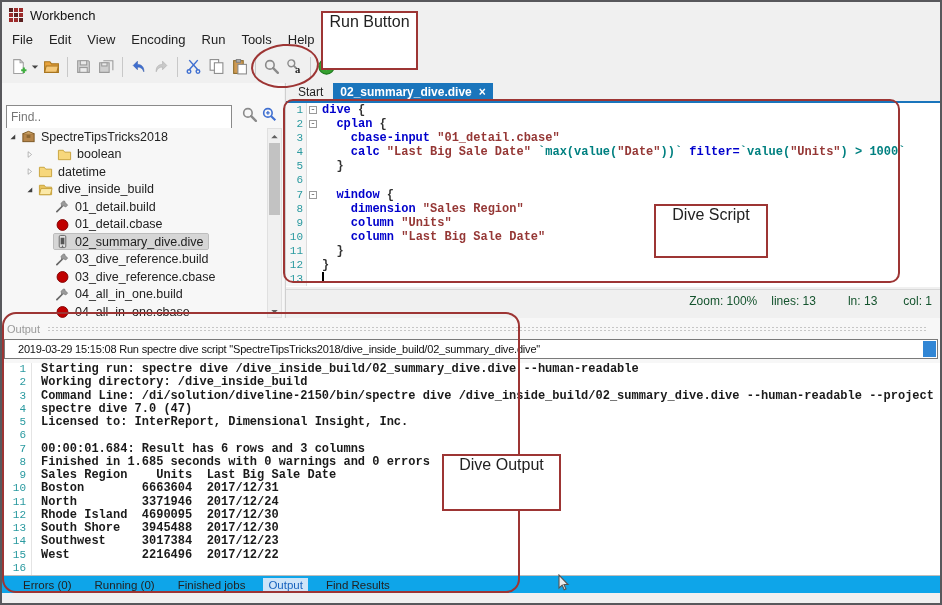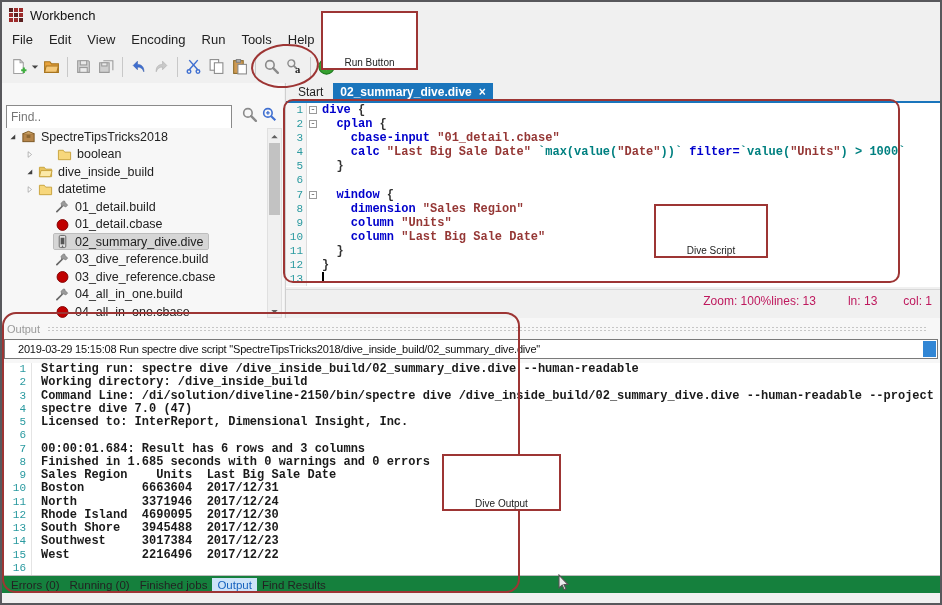--- a/index.html
+++ b/index.html
@@ -49,43 +49,43 @@
   .code{position:absolute;left:0;top:20px;right:0;height:184px;background:#fff;overflow:hidden;
     font-family:"Liberation Mono","DejaVu Sans Mono",monospace;font-size:12px;}
   .cl{display:flex;height:14.1px;line-height:14.1px;align-items:center;}
   .cl .num{flex:0 0 17px;text-align:right;padding-right:3px;font-size:11px;background:#f6f6f6;border-right:1px solid #dcdcdc;}
   .cl .fold{flex:0 0 12px;display:flex;justify-content:center;}
   .foldbox{width:8px;height:8px;border:1px solid #9a9a9a;font-size:9px;line-height:6px;text-align:center;color:#555;background:#fff;box-sizing:border-box;}
   .ctext{white-space:pre;padding-left:3px;}
   .kw{color:#0000cc;font-weight:bold;} .str{color:#953735;font-weight:bold;} .expr{color:#008080;font-weight:bold;} .pl{color:#333;font-weight:bold;}
   .caret{display:inline-block;width:1.5px;height:11px;background:#000;vertical-align:-1px;}
   .estatus{position:absolute;left:0;top:206px;right:0;height:21px;background:#f0f0f0;border-top:1px solid #d8d8d8;
-    display:flex;align-items:center;justify-content:flex-end;font-size:12px;color:#be185d;padding-right:8px;}
-  .estatus .es1{margin-left:14px;} .estatus .es2{} .estatus .es3{margin-left:32px;} .estatus .es4{margin-left:26px;}
+    display:flex;align-items:center;justify-content:flex-end;font-size:12px;color:#14532d;padding-right:8px;}
+  .estatus .es1{margin-left:14px;} .estatus .es2{margin-left:14px;} .estatus .es3{margin-left:32px;} .estatus .es4{margin-left:26px;}
   
   .output-region{position:absolute;left:0;top:316px;width:100%;height:257px;background:#f7f7f7;}
   .runbar{position:absolute;left:2px;top:21px;right:2px;height:20px;border:1px solid #7a7a7a;background:#fff;
     display:flex;align-items:center;font-size:11px;letter-spacing:-0.2px;color:#111;padding-left:13px;box-sizing:border-box;}
   .dropbtn{margin-left:auto;width:13px;height:16px;background:#3186d5;margin-right:1px;}
   .outlist{position:absolute;left:0;top:45px;right:0;bottom:0;background:#fff;overflow:hidden;
     font-family:"Liberation Mono","DejaVu Sans Mono",monospace;font-size:12px;}
   .orow{display:flex;height:13.25px;line-height:13.25px;}
   .orow .num{flex:0 0 24px;text-align:right;padding-right:5px;font-size:11px;border-right:1px solid #e4e4e4;}
   .otext{white-space:pre;padding-left:9px;color:#1a1a1a;font-weight:bold;}
   .lnum{color:#2a9aa0;}
   
-  .bottombar{position:absolute;left:0;top:573px;width:100%;height:18px;background:#15803d;border-top:1px solid #bdbdbd;
-    display:flex;align-items:center;gap:0;padding-left:4px;font-size:11.5px;box-sizing:border-box;}
+  .bottombar{position:absolute;left:0;top:573px;width:100%;height:18px;background:#0ea5e9;border-top:1px solid #bdbdbd;
+    display:flex;align-items:center;gap:13px;padding-left:16px;font-size:11.5px;box-sizing:border-box;}
   .btab{padding:1px 5px;}
   .btab.active{background:#cde4f8;color:#1763be;}
   .bottomstrip{position:absolute;left:0;top:591px;width:100%;height:10px;background:#f0f0f0;}
   
   .ann{position:absolute;z-index:20;pointer-events:none;box-sizing:border-box;}
   .ann-ellipse{left:249px;top:42px;width:68px;height:44px;border:2px solid var(--accent);border-radius:50%;transform:rotate(-5deg);}
-  .ann-box{background:#fff;border:2px solid var(--accent);display:flex;align-items:flex-end;justify-content:center;font-size:10px;color:#222;}
+  .ann-box{background:#fff;border:2px solid var(--accent);display:flex;align-items:flex-start;justify-content:center;font-size:16px;color:#222;}
   .ann-run{left:319px;top:9px;width:97px;height:59px;}
   .ann-script{left:652px;top:202px;width:114px;height:54px;}
   .ann-output-label{left:440px;top:452px;width:119px;height:57px;}
   .ann-editor-outline{left:281px;top:97px;width:617px;height:184px;border:2px solid var(--accent);border-radius:10px;}
   .ann-output-outline{left:0px;top:310px;width:518px;height:281px;border:2px solid var(--accent);border-radius:14px;}
   .mousecursor{position:absolute;left:556px;top:572px;z-index:30;pointer-events:none;}
 </style>
 </head>
 <body>
 
@@ -247,46 +247,46 @@
               <svg viewBox="0 0 16 16">
                 <path d="M1.5 3.5h5.2l1.5 2h6.3v8H1.5z" fill="#f7d77c" stroke="#c7a23c"></path>
               </svg>
             </span>
             <span class="tlabel">boolean</span>
           </span>
         </div>
         <div class="trow" style="padding-left: 20px;">
           <span class="texp">
             <svg viewBox="0 0 16 16">
-              <path d="M12 5v7H5z" fill="#404040"></path>
+              <path d="M6 4l5 4-5 4z" fill="#fff" stroke="#9a9a9a"></path>
             </svg>
           </span>
           <span class="tsel">
             <span class="ticon">
               <svg viewBox="0 0 16 16">
-                <path d="M1.5 3.5h5.2l1.5 2h6.3v8H1.5z" fill="#e8c35e" stroke="#c7a23c"></path>
-                <path d="M3.2 7h11.8l-1.8 6.5H1.5z" fill="#fbe9a8" stroke="#c7a23c"></path>
-              </svg>
-            </span>
-            <span class="tlabel">dive_inside_build</span>
+                <path d="M1.5 3.5h5.2l1.5 2h6.3v8H1.5z" fill="#f7d77c" stroke="#c7a23c"></path>
+              </svg>
+            </span>
+            <span class="tlabel">datetime</span>
           </span>
         </div>
         <div class="trow" style="padding-left: 20px;">
           <span class="texp">
             <svg viewBox="0 0 16 16">
-              <path d="M6 4l5 4-5 4z" fill="#fff" stroke="#9a9a9a"></path>
+              <path d="M12 5v7H5z" fill="#404040"></path>
             </svg>
           </span>
           <span class="tsel">
             <span class="ticon">
               <svg viewBox="0 0 16 16">
-                <path d="M1.5 3.5h5.2l1.5 2h6.3v8H1.5z" fill="#f7d77c" stroke="#c7a23c"></path>
-              </svg>
-            </span>
-            <span class="tlabel">datetime</span>
+                <path d="M1.5 3.5h5.2l1.5 2h6.3v8H1.5z" fill="#e8c35e" stroke="#c7a23c"></path>
+                <path d="M3.2 7h11.8l-1.8 6.5H1.5z" fill="#fbe9a8" stroke="#c7a23c"></path>
+              </svg>
+            </span>
+            <span class="tlabel">dive_inside_build</span>
           </span>
         </div>
         <div class="trow" style="padding-left: 37px;">
           <span class="texp"></span>
           <span class="tsel">
             <span class="ticon">
               <svg viewBox="0 0 16 16">
                 <path d="M2 13.5L7.5 8" stroke="#666" stroke-width="1.8" stroke-linecap="round"></path>
                 <path d="M6.5 4.5L9 2l1.5.5.5 1.5 2.5 2.5-2 2-2-1h-2.5z" fill="#9a9a9a" stroke="#666" stroke-width="0.6"></path>
               </svg>

